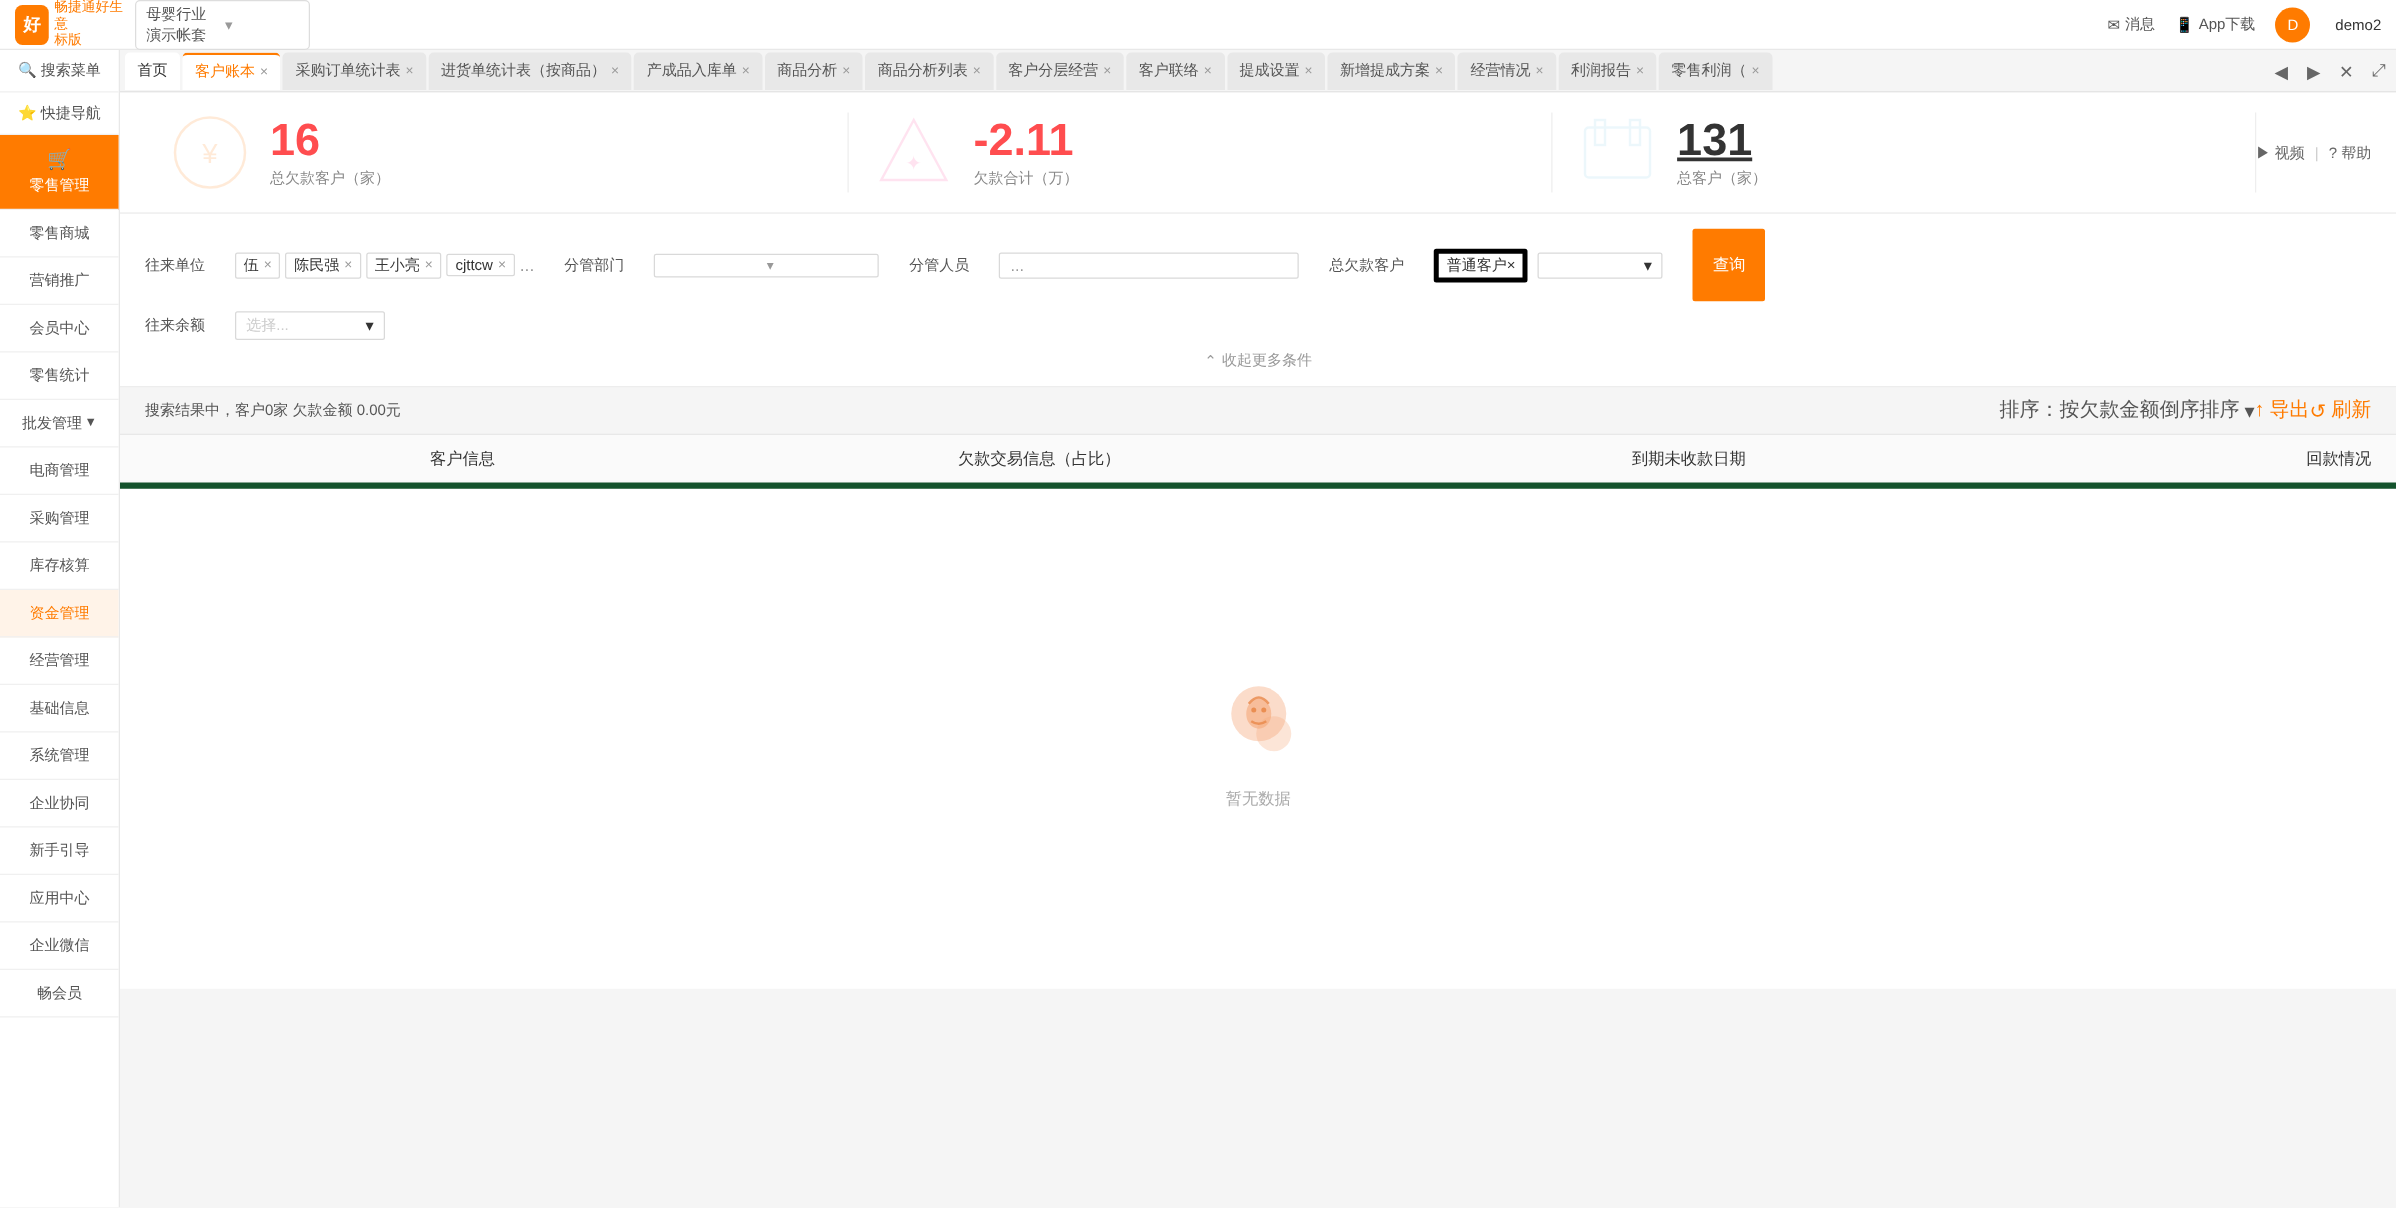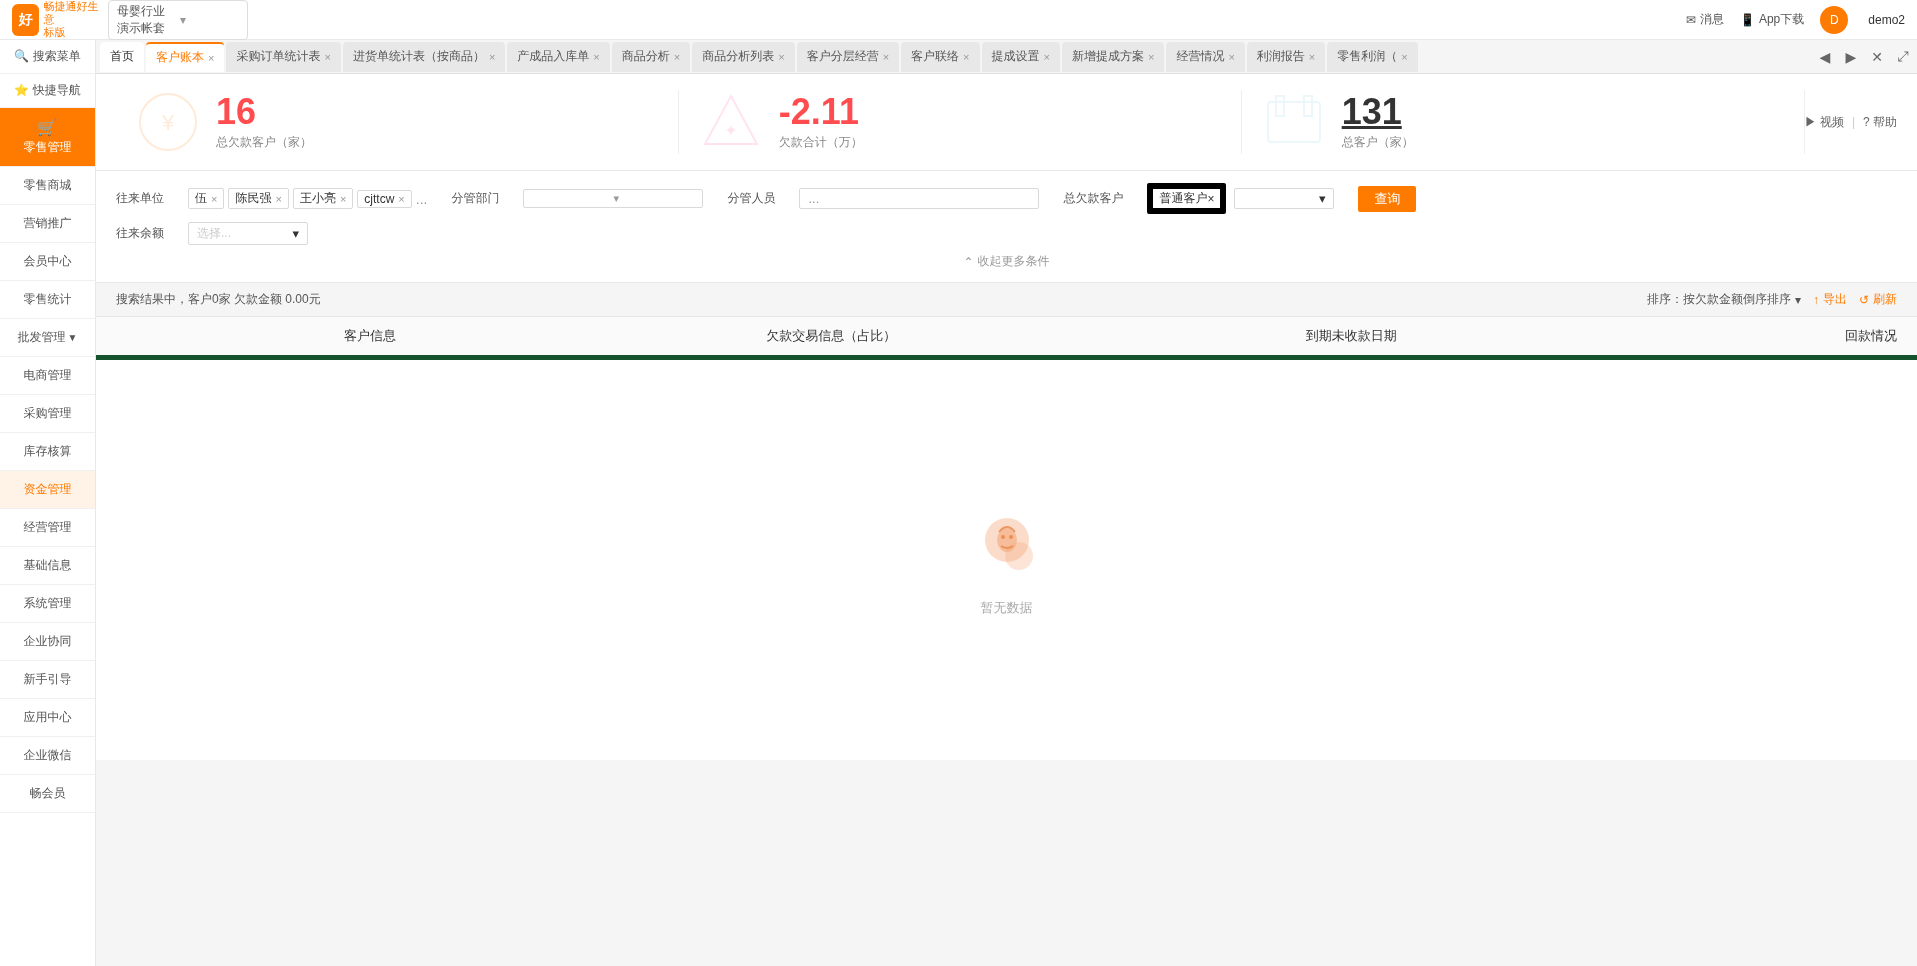--- a/index.html
+++ b/index.html
@@ -68,30 +68,30 @@
     .filter-tags { display: flex; flex-wrap: wrap; gap: 4px; align-items: center; }
     .filter-tag { display: flex; align-items: center; background: #fff; border: 1px solid #d9d9d9; border-radius: 2px; padding: 1px 6px; font-size: 12px; color: #333; }
     .filter-tag .remove { margin-left: 4px; color: #999; cursor: pointer; font-size: 11px; }
     .filter-more { color: #999; cursor: pointer; font-size: 14px; }
     .filter-dropdown { display: flex; align-items: center; border: 1px solid #d9d9d9; border-radius: 2px; padding: 2px 8px; min-width: 150px; background: #fff; cursor: pointer; }
     .filter-dropdown span { flex: 1; color: #ccc; font-size: 12px; }
     .filter-dropdown .arrow { color: #999; font-size: 11px; }
     .filter-input-area { display: flex; align-items: center; border: 1px solid #d9d9d9; border-radius: 2px; padding: 2px 8px; min-width: 200px; background: #fff; cursor: pointer; }
     .filter-input-area .dots { color: #999; }
     .filter-classify { display: flex; align-items: center; gap: 8px; }
-    .classify-tag { display: flex; align-items: center; background: #fff; border: 6px solid #000000; border-radius: 2px; padding: 1px 6px; font-size: 12px; color: #333; }
+    .classify-tag { display: flex; align-items: center; background: #fff; border: 4px solid #000000; border-radius: 2px; padding: 1px 6px; font-size: 12px; color: #333; }
     .classify-dropdown { display: flex; align-items: center; border: 1px solid #d9d9d9; border-radius: 2px; padding: 2px 8px; min-width: 100px; background: #fff; cursor: pointer; }
-    .query-btn { background: #ff7b00; color: #fff; border: none; border-radius: 2px; padding: 4px 16px; font-size: 13px; cursor: pointer; }
+    .query-btn { background: #ff7b00; color: #fff; border: none; border-radius: 2px; padding: 20px 16px; font-size: 13px; cursor: pointer; }
     .balance-select { display: flex; align-items: center; border: 1px solid #d9d9d9; border-radius: 2px; padding: 2px 8px; min-width: 120px; background: #fff; cursor: pointer; }
     .collapse-btn { display: flex; align-items: center; justify-content: center; gap: 4px; color: #999; font-size: 12px; cursor: pointer; width: 100%; margin-top: 4px; }
 
     
     .results-bar { display: flex; align-items: center; background: #f5f5f5; padding: 8px 20px; border-bottom: 1px solid #e8e8e8; }
     .results-text { font-size: 12px; color: #555; flex: 1; }
-    .results-actions { display: flex; align-items: flex-start; gap: 12px; font-size: 12px; color: #555; }
+    .results-actions { display: flex; align-items: flex-start; gap: 0; font-size: 16px; color: #555; }
     .sort-btn { display: flex; align-items: center; gap: 4px; cursor: pointer; }
     .export-btn { display: flex; align-items: center; gap: 4px; cursor: pointer; color: #ff7b00; }
     .refresh-btn { display: flex; align-items: center; gap: 4px; cursor: pointer; color: #ff7b00; }
 
     
     .table-container { background: #fff; margin: 0; }
     .table-header { display: grid; grid-template-columns: 280px 1fr 1fr 1fr; padding: 10px 20px; border-bottom: 5px solid #14532d; font-size: 13px; font-weight: 500; color: #333; background: #fafafa; text-align: right; }
     .table-body { min-height: 400px; display: flex; align-items: center; justify-content: center; flex-direction: column; padding: 60px 0; }
     .empty-text { font-size: 13px; color: #aaa; margin-top: 12px; }
   </style>

